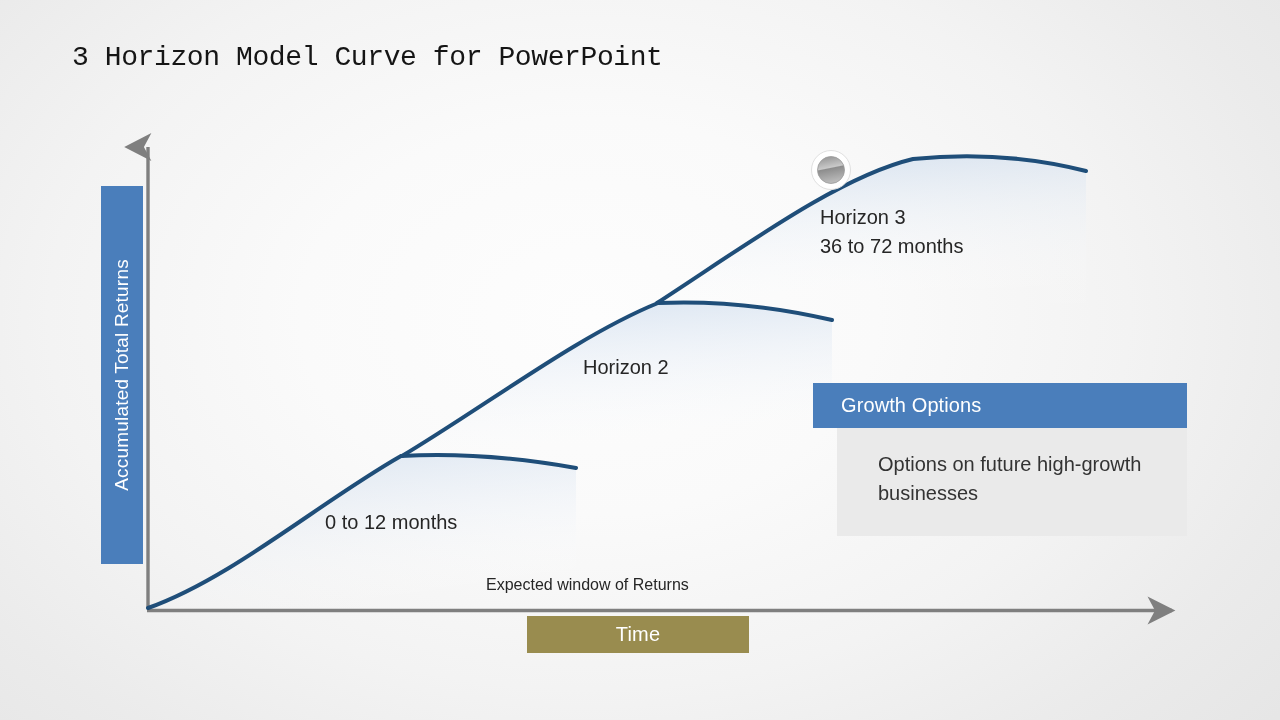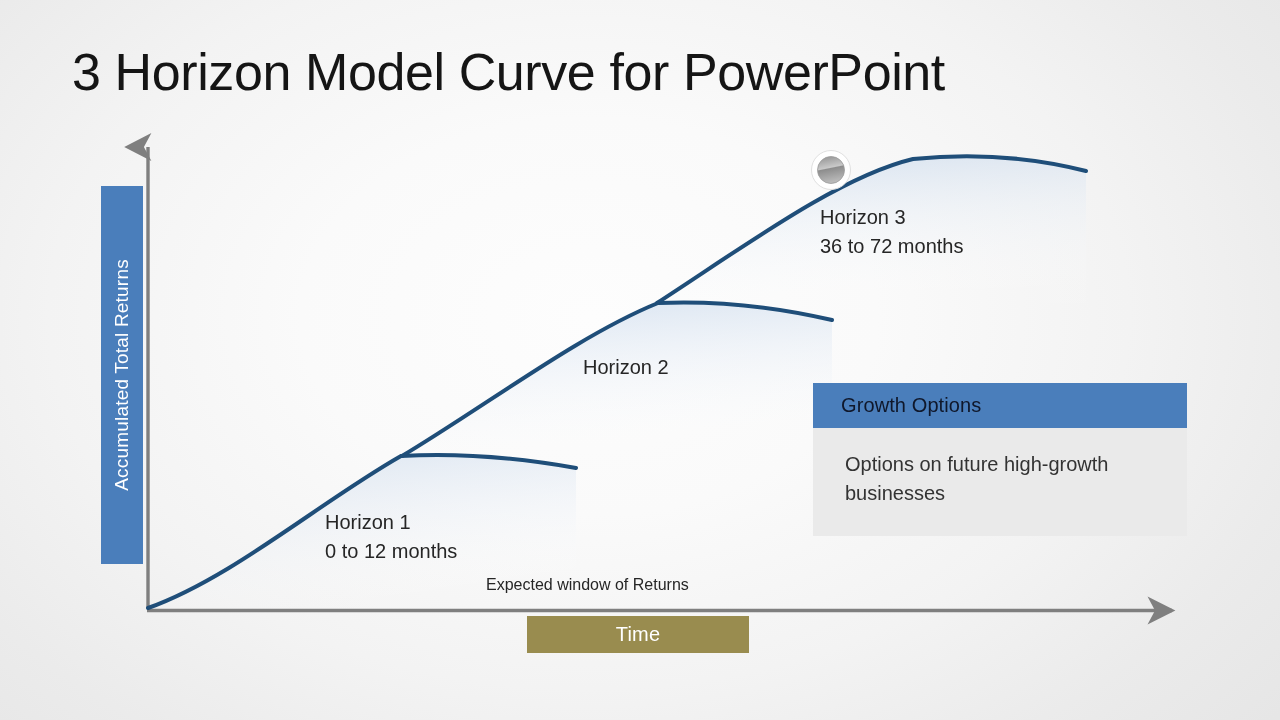--- a/index.html
+++ b/index.html
@@ -26,26 +26,26 @@
         #ebebeb 82%,
         #e6e6e6 100%);
     overflow: hidden;
   }
 
   
   #title {
     position: absolute;
     left: 72px;
     top: 42px;
-    font-size: 52px;
+    font-size: 28px;
     font-weight: 400;
     color: #151515;
     letter-spacing: -0.4px;
     white-space: nowrap;
-    font-family: Liberation Sans, sans-serif;
+    font-family: Liberation Mono, monospace;
     font-stretch: condensed;
   }
 
   
   #chart-svg {
     position: absolute;
     left: 0;
     top: 0;
     width: 1280px;
     height: 720px;
@@ -123,29 +123,30 @@
   }
   #callout-header {
     height: 45px;
     background: #4a7ebb;
     display: flex;
     align-items: center;
     padding-left: 28px;
     box-sizing: border-box;
   }
   #callout-header .ctitle {
-    color: #0f172a;
+    color: #ffffff;
     font-size: 20px;
     letter-spacing: 0.1px;
   }
   #callout-body {
     height: 108px;
     background: #eaeaea;
-    padding: 22px 26px 0 32px;
+    padding: 22px 26px 0 41px;
     box-sizing: border-box;
+    margin-left: 24px;
   }
   #callout-body .cbody {
     color: #333333;
     font-size: 20px;
     line-height: 29px;
     display: block;
   }
 </style>
 </head>
 <body>
@@ -205,21 +206,20 @@
       <circle cx="831" cy="170" r="13.5" fill="url(#beadGrad)"></circle>
       <circle cx="831" cy="170" r="13.5" fill="none" stroke="#9a9a9a" stroke-width="0.8"></circle>
     </g>
   </svg>
 
   <div id="y-axis-bar">
     <span class="vtext">Accumulated Total Returns</span>
   </div>
 
   <div class="horizon-note" id="horizon-1">
-    <div>Horizon 1</div>
     <div>0 to 12 months</div>
   </div>
   <div class="horizon-note" id="horizon-2">
     <div>Horizon 2</div>
   </div>
   <div class="horizon-note" id="horizon-3">
     <div>Horizon 3</div>
     <div>36 to 72 months</div>
   </div>
 

